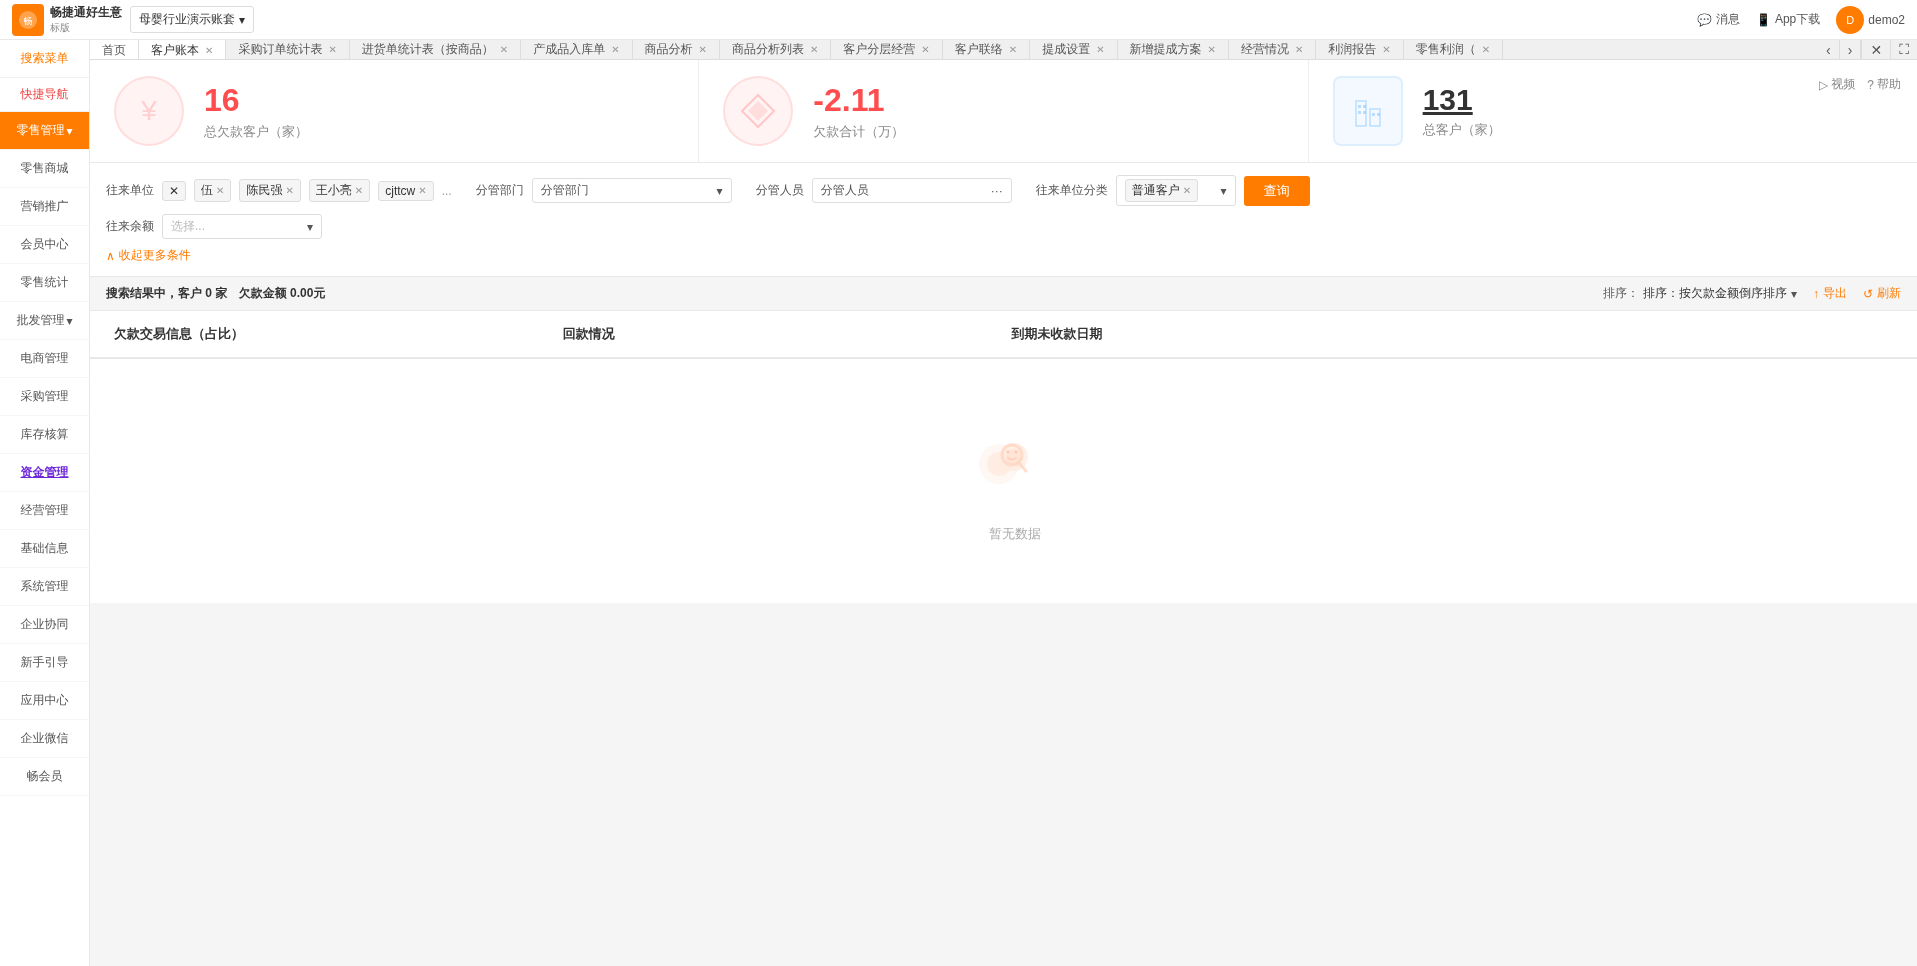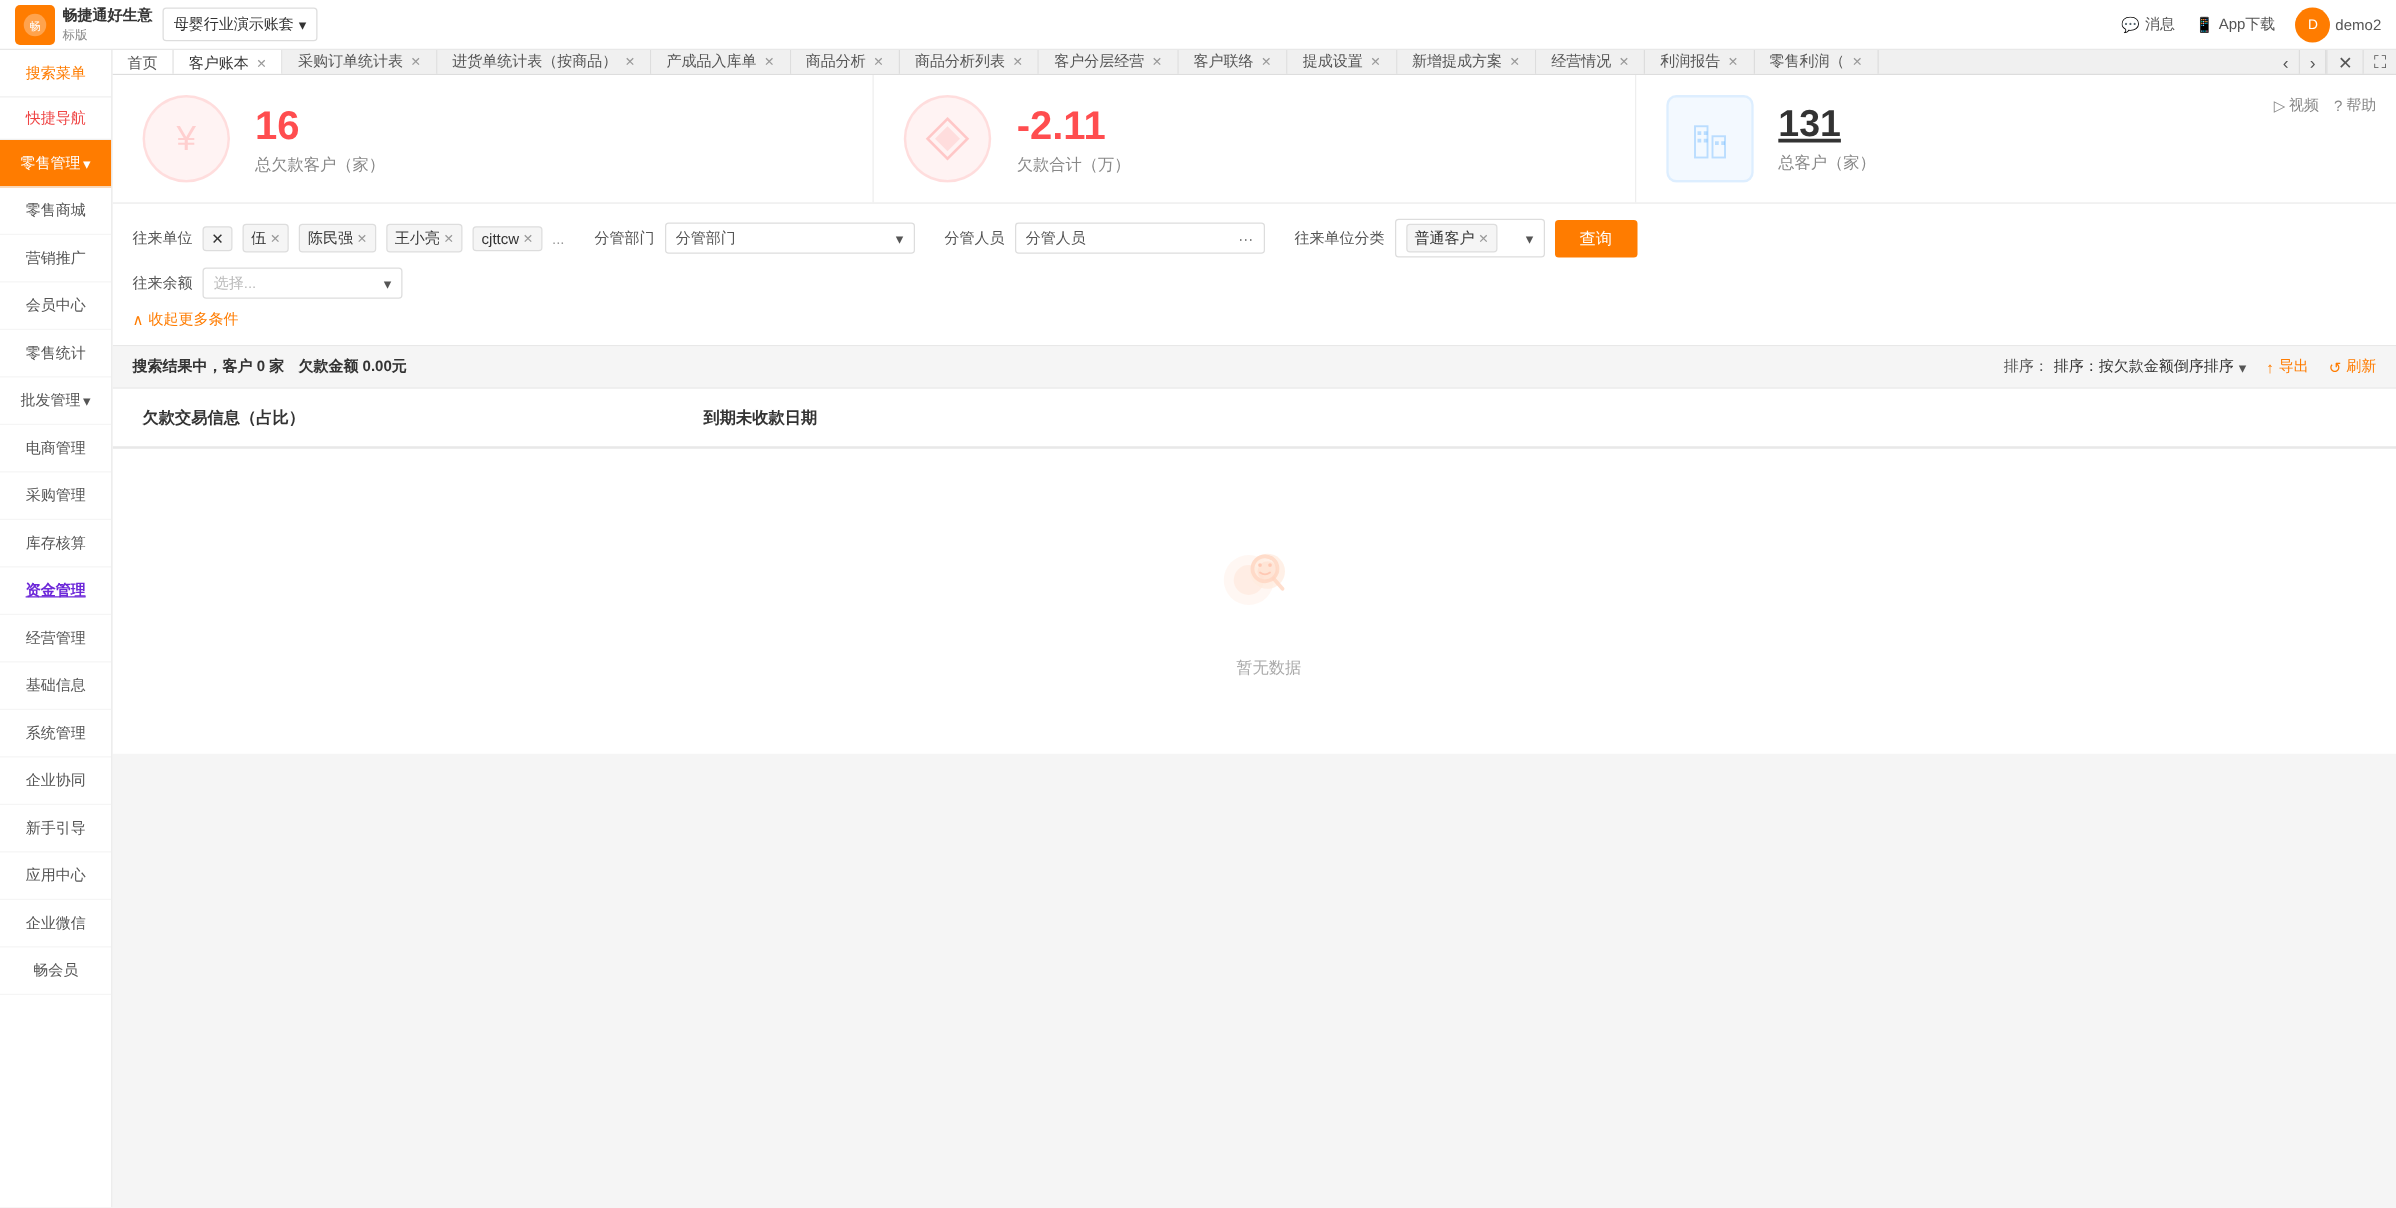--- a/index.html
+++ b/index.html
@@ -375,20 +375,21 @@
           <div class="result-action-item">
             <span>↺</span>
             <span>刷新</span>
           </div>
         </div>
       </div>
 
       <div class="data-table">
         <div class="table-header">
           <div class="table-header-cell">欠款交易信息（占比）</div>
+          <div class="table-header-cell">回款情况</div>
           <div class="table-header-cell">到期未收款日期</div>
         </div>
 
         <div class="empty-state">
           <div class="empty-icon">
             
             <svg width="80" height="80" viewBox="0 0 80 80">
               <circle cx="35" cy="45" r="20" fill="#ffddcc" opacity="0.6"></circle>
               <circle cx="35" cy="45" r="12" fill="#ffbb99" opacity="0.5"></circle>
               <circle cx="50" cy="38" r="14" fill="#ffccaa" opacity="0.7"></circle>

